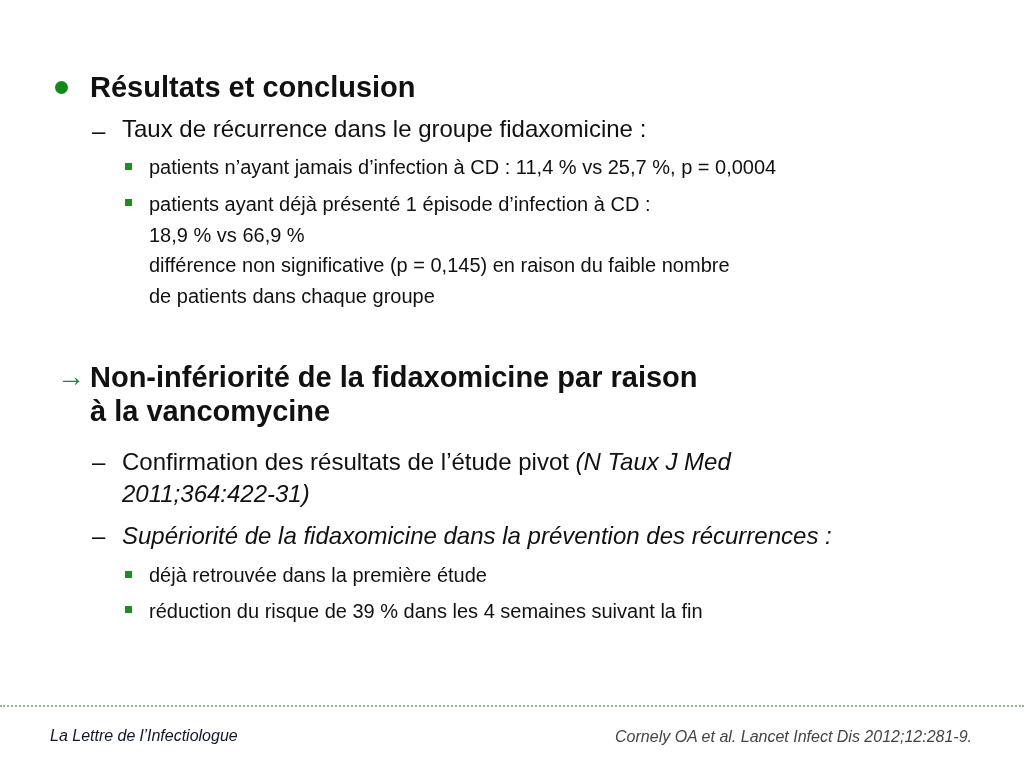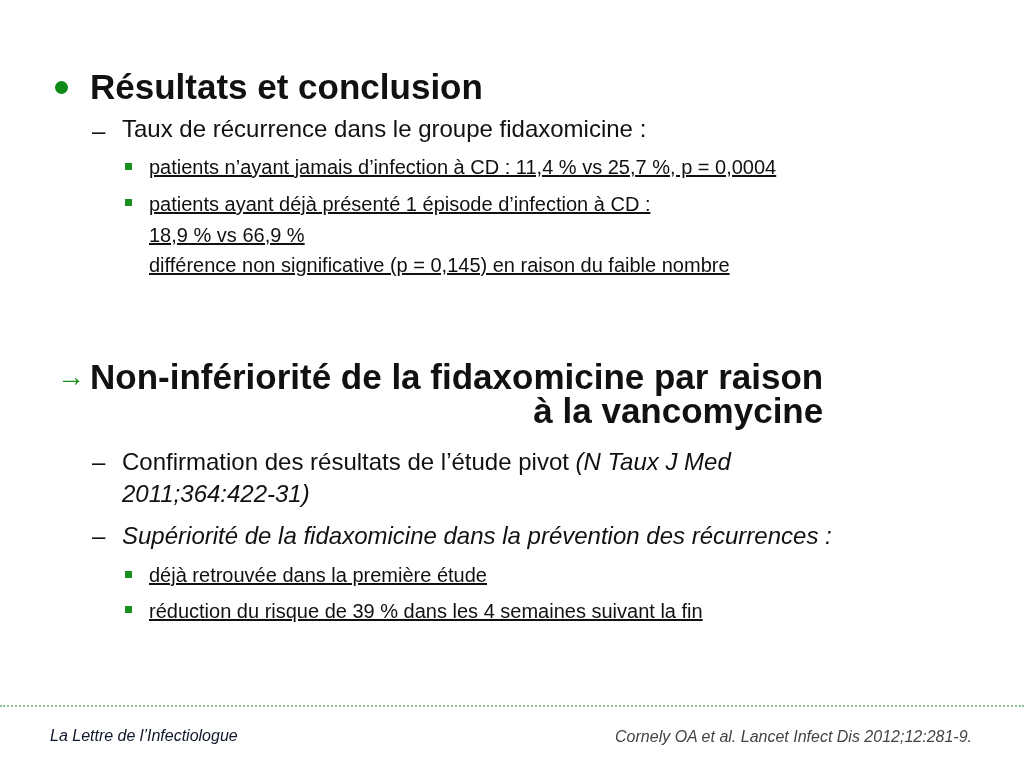--- a/index.html
+++ b/index.html
@@ -1,21 +1,21 @@
 <!DOCTYPE html>
 <html><head>
 <meta charset="utf-8">
 <style>
   html, body { margin:0; padding:0; }
   body { width:1024px; height:768px; background:#ffffff; position:relative; overflow:hidden;
          font-family:"Liberation Sans", sans-serif; color:#111; }
   .abs { position:absolute; }
-  .h1 { font-weight:bold; font-size:35px; line-height:34px; color:#111;text-align:right; }
+  .h1 { font-weight:bold; font-size:29px; line-height:34px; color:#111; }
   .l2 { font-size:24px; line-height:32px; color:#111; }
-  .l3 { font-size:20px; line-height:30.5px; color:#111;text-decoration:underline; }
+  .l3 { font-size:20px; line-height:30.5px; color:#111; }
   .dot { width:13px; height:13px; border-radius:50%; background:#0e8a16; }
   .sq { width:7px; height:7px; background:#1a8f1f; }
   .dash { font-size:24px; line-height:32px; color:#111; }
   .arrow { color:#1a8f1f; font-weight:bold; font-size:28px; line-height:34px; }
   .it { font-style:italic; }
   .footer-line { left:0; top:705px; width:1024px; height:0; border-top:2px dotted #8cc08c; }
   .foot-left { left:50px; top:727px; font-size:16px; font-style:italic; color:#0f172a; }
   .foot-right { right:52px; top:728px; font-size:16px; font-style:italic; color:#444; }
 </style>
 </head>
@@ -28,20 +28,21 @@
 <div class="abs l2" style="left:122px; top:113px;">Taux de récurrence dans le groupe fidaxomicine :</div>
 
 <div class="abs sq" style="left:125px; top:163px;"></div>
 <div class="abs l3" style="left:149px; top:152px;">patients n’ayant jamais d’infection à CD : 11,4 % vs 25,7 %, p = 0,0004</div>
 
 <div class="abs sq" style="left:125px; top:199px;"></div>
 <div class="abs l3" style="left:149px; top:189px;">
   <div>patients ayant déjà présenté 1 épisode d’infection à CD :</div>
   <div>18,9 % vs 66,9 %</div>
   <div>différence non significative (p = 0,145) en raison du faible nombre</div>
+  <div>de patients dans chaque groupe</div>
 </div>
 
 <div class="abs arrow" style="left:57px; top:360px;">→</div>
 <div class="abs h1" style="left:90px; top:360px;">
   <div>Non-infériorité de la fidaxomicine par raison</div>
   <div>à la vancomycine</div>
 </div>
 
 <div class="abs dash" style="left:92px; top:446px;">–</div>
 <div class="abs l2" style="left:122px; top:446px; width:760px;">

